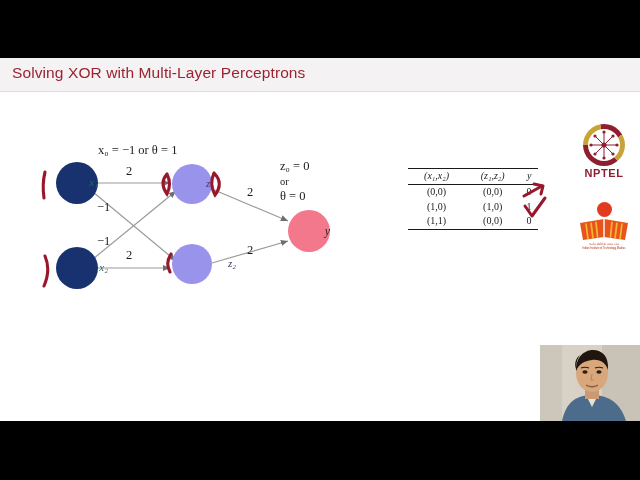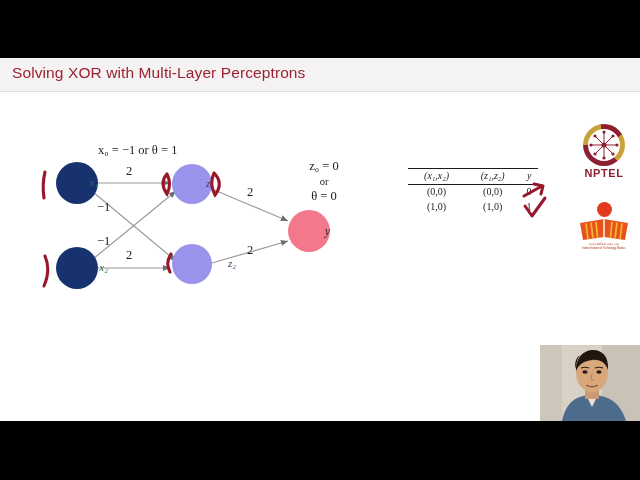--- a/index.html
+++ b/index.html
@@ -213,21 +213,21 @@
 
       <div class="math wlabel" style="left:126px;top:106px;">2</div>
       <div class="math wlabel" style="left:97px;top:142px;">−1</div>
       <div class="math wlabel" style="left:97px;top:176px;">−1</div>
       <div class="math wlabel" style="left:126px;top:190px;">2</div>
       <div class="math wlabel" style="left:247px;top:127px;">2</div>
       <div class="math wlabel" style="left:247px;top:185px;">2</div>
 
       <div class="math annot" style="left:98px;top:85px;">x₀ = −1  or  θ = 1</div>
 
-      <div class="math annot" style="left:292px;top:101px;text-align:center;width:64px;">
+      <div class="math annot" style="left:280px;top:101px;text-align:left;width:64px;">
         <span>z₀ = 0</span><br>
         <span class="or">or</span><br>
         <span>θ = 0</span>
       </div>
 
       <svg class="ink" width="400" height="260" style="left:0;top:0;">
         <g stroke="#99172a" stroke-width="3.1" fill="none" stroke-linecap="round">
 
           <path d="M45,114 Q42,126 44,140"></path>
 
@@ -255,20 +255,25 @@
           <tr>
             <td>(0,0)</td>
             <td>(0,0)</td>
             <td>0</td>
           </tr>
           <tr>
             <td>(1,0)</td>
             <td>(1,0)</td>
             <td>1</td>
           </tr>
+          <tr class="rule-bottom">
+            <td>(1,1)</td>
+            <td>(0,0)</td>
+            <td>0</td>
+          </tr>
         </tbody>
       </table>
 
       <svg class="ink" width="60" height="50" style="left:112px;top:14px;">
         <g stroke="#99172a" stroke-width="3" fill="none" stroke-linecap="round" stroke-linejoin="round">
           <path d="M4,14 L22,4"></path>
           <path d="M14,2 L23,4 L21,12"></path>
           <path d="M5,24 L12,34 L25,16"></path>
         </g>
       </svg>

